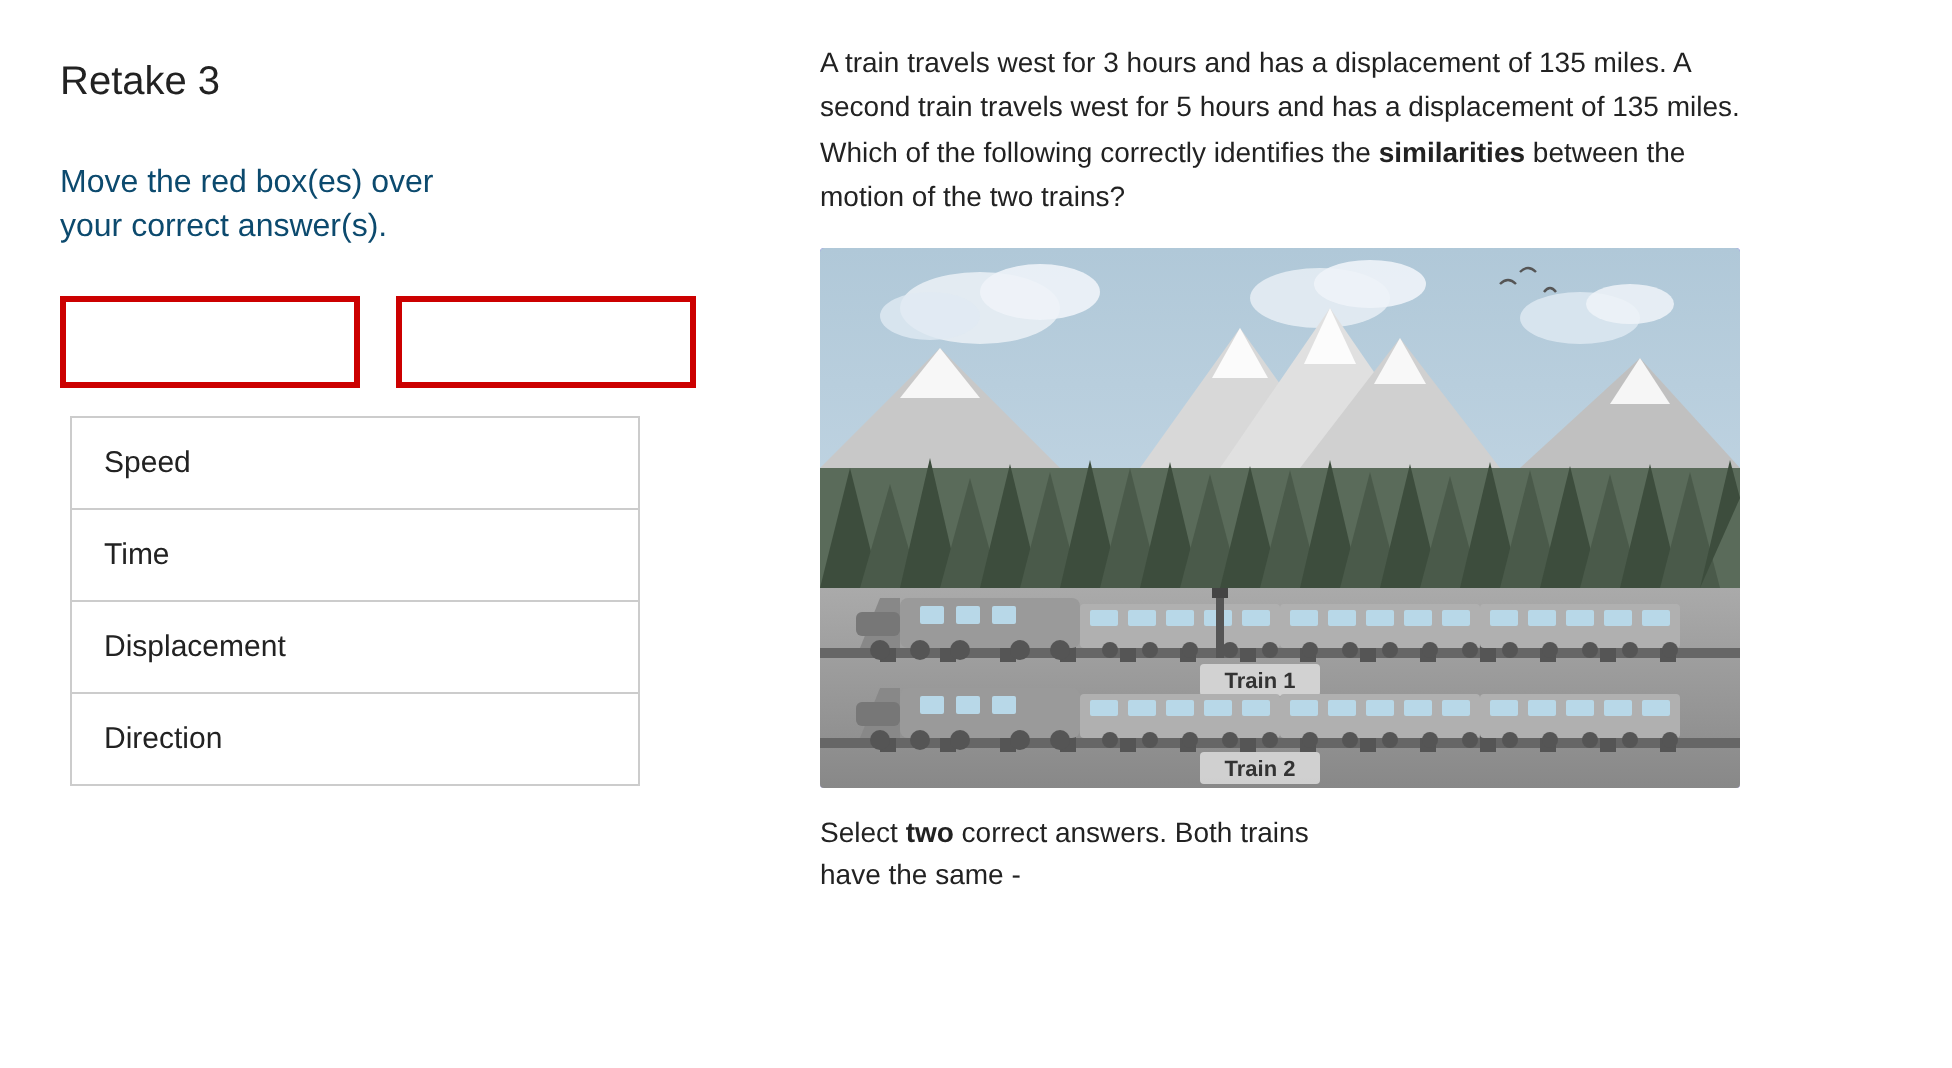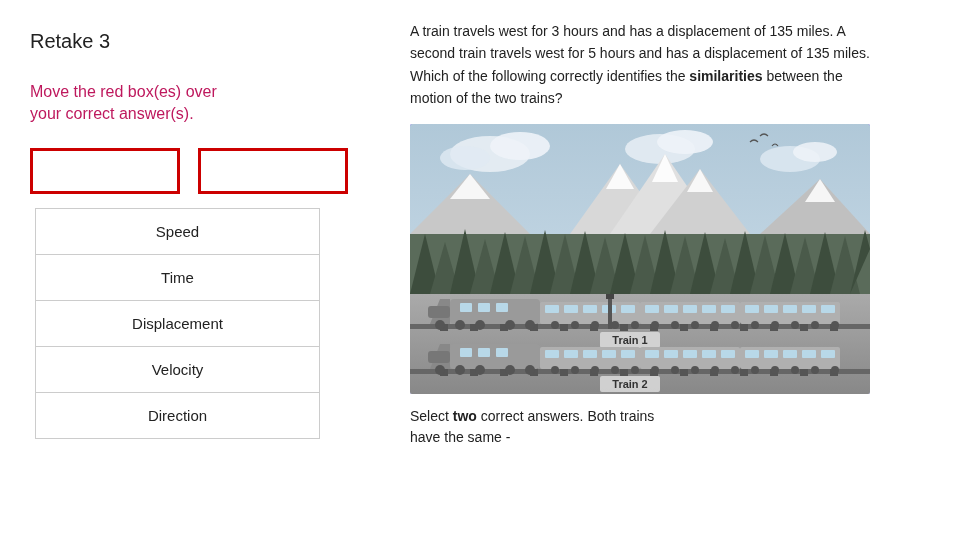--- a/index.html
+++ b/index.html
@@ -26,21 +26,21 @@
 
     .title {
       font-size: 20px;
       font-weight: 400;
       margin-bottom: 28px;
       color: #222;
     }
 
     .instruction {
       font-size: 16px;
-      color: #be185d;
+      color: #0c4a6e;
       margin-bottom: 22px;
       line-height: 1.4;
     }
 
     .red-boxes-row {
       display: flex;
       gap: 18px;
       margin-bottom: 14px;
     }
 
@@ -56,21 +56,20 @@
       width: 285px;
       margin-left: 5px;
     }
 
     .answer-row {
       padding: 14px 16px;
       border-bottom: 1px solid #ccc;
       font-size: 15px;
       color: #222;
       cursor: pointer;
-      text-align: center;
     }
 
     .answer-row:last-child {
       border-bottom: none;
     }
 
     .question-text {
       font-size: 14px;
       color: #222;
       line-height: 1.6;
@@ -123,23 +122,20 @@
 
   <div class="answer-table">
     <div class="answer-row">
       <span>Speed</span>
     </div>
     <div class="answer-row">
       <span>Time</span>
     </div>
     <div class="answer-row">
       <span>Displacement</span>
-    </div>
-    <div class="answer-row">
-      <span>Velocity</span>
     </div>
     <div class="answer-row">
       <span>Direction</span>
     </div>
   </div>
 </div>
 
 <div class="right-panel">
   <p class="question-text">
     A train travels west for 3 hours and has a displacement of 135 miles. A second train travels west for 5 hours and has a displacement of 135 miles. Which of the following correctly identifies the <strong>similarities</strong> between the motion of the two trains?

